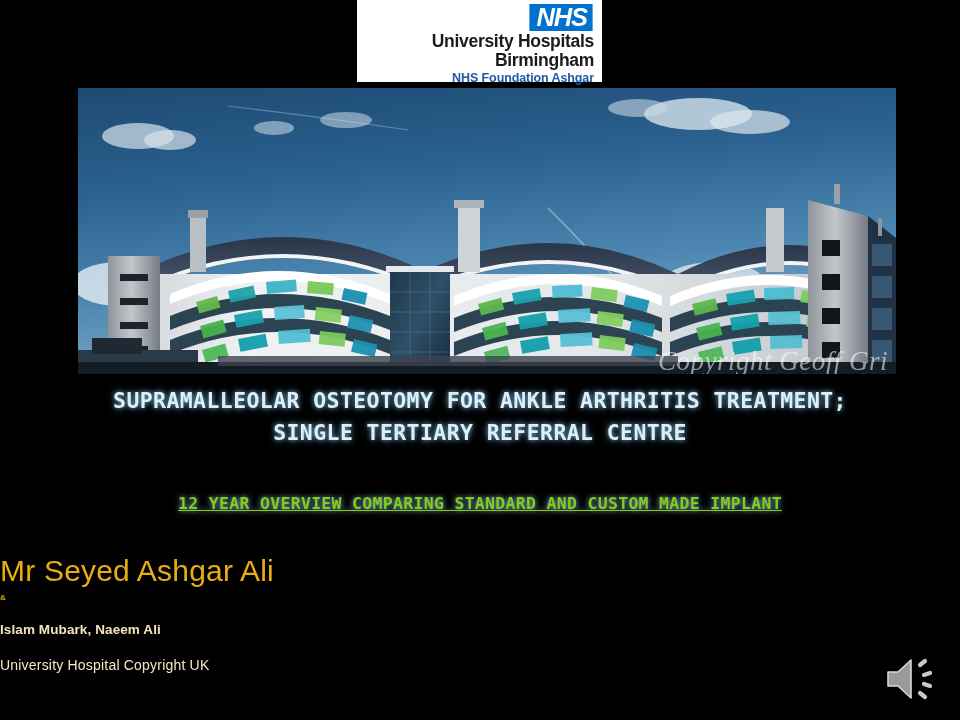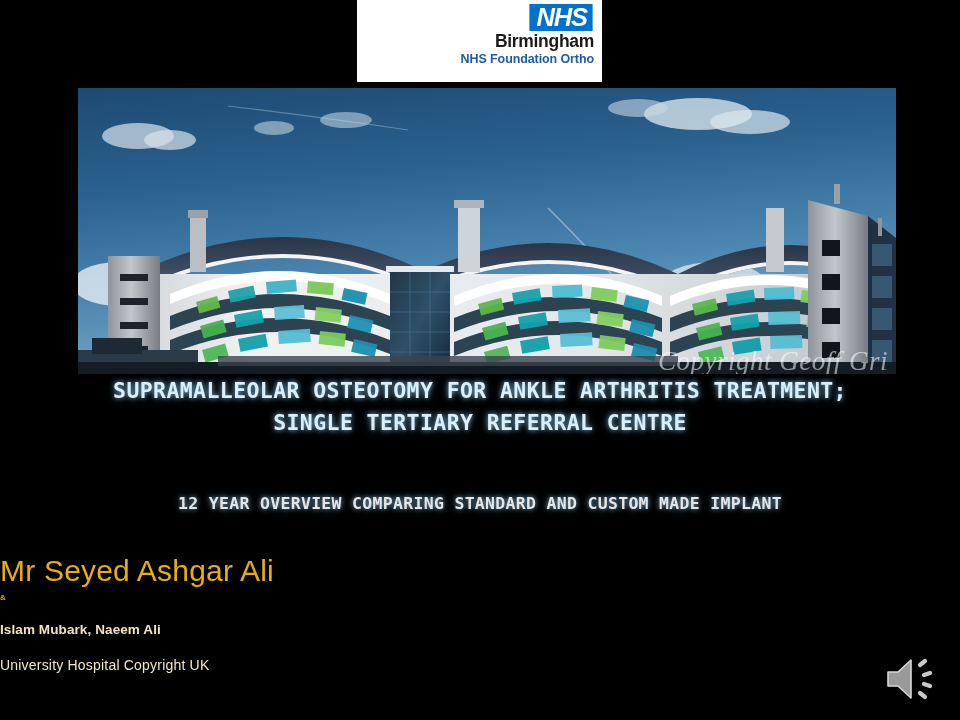--- a/index.html
+++ b/index.html
@@ -92,21 +92,21 @@
     font-family: "Liberation Serif", serif;
     white-space: nowrap;
     letter-spacing: 0.5px;
     pointer-events: none;
   }
 
   
   .title-block {
     position: absolute;
     left: 0;
-    top: 375px;
+    top: 385px;
     width: 960px;
     text-align: center;
   }
   .title-line {
     font-family: "DejaVu Sans Mono", "Liberation Mono", monospace;
     font-weight: bold;
     font-size: 21.5px;
     line-height: 32px;
     color: #dbeffb;
     letter-spacing: 0.4px;
@@ -118,24 +118,25 @@
     left: 0;
     top: 492px;
     width: 960px;
     text-align: center;
   }
   .subtitle-line {
     font-family: "DejaVu Sans Mono", "Liberation Mono", monospace;
     font-weight: bold;
     font-size: 16.5px;
     line-height: 24px;
-    color: #e5e5e5;
+    color: #84cc16;
     letter-spacing: 0.3px;
     text-shadow: 0 0 5px rgba(150,205,240,0.7), 0 0 9px rgba(120,190,235,0.4);
     white-space: nowrap;
+    text-decoration: underline;
   }
 
   
   .author-block {
     position: absolute;
     left: 0;
     top: 552px;
     width: 960px;
     text-align: left;
   }
@@ -191,23 +192,24 @@
   }
 </style>
 </head>
 <body>
 
 <div class="slide">
 
   <div class="logo-box">
     <div class="nhs-mark">NHS</div>
     <div class="trust-name">
+      <span>University Hospitals</span>
       <span class="l2">Birmingham</span>
     </div>
-    <div class="trust-sub">NHS Foundation Ortho</div>
+    <div class="trust-sub">NHS Foundation Ashgar</div>
   </div>
 
   <div class="photo">
     <svg class="photo-svg" viewBox="0 0 818 286" preserveAspectRatio="none">
       <defs>
         <linearGradient id="sky" x1="0" y1="0" x2="0.25" y2="1">
           <stop offset="0%" stop-color="#1d4a72"></stop>
           <stop offset="35%" stop-color="#2a618e"></stop>
           <stop offset="70%" stop-color="#4b86b0"></stop>
           <stop offset="100%" stop-color="#7ea9c6"></stop>

